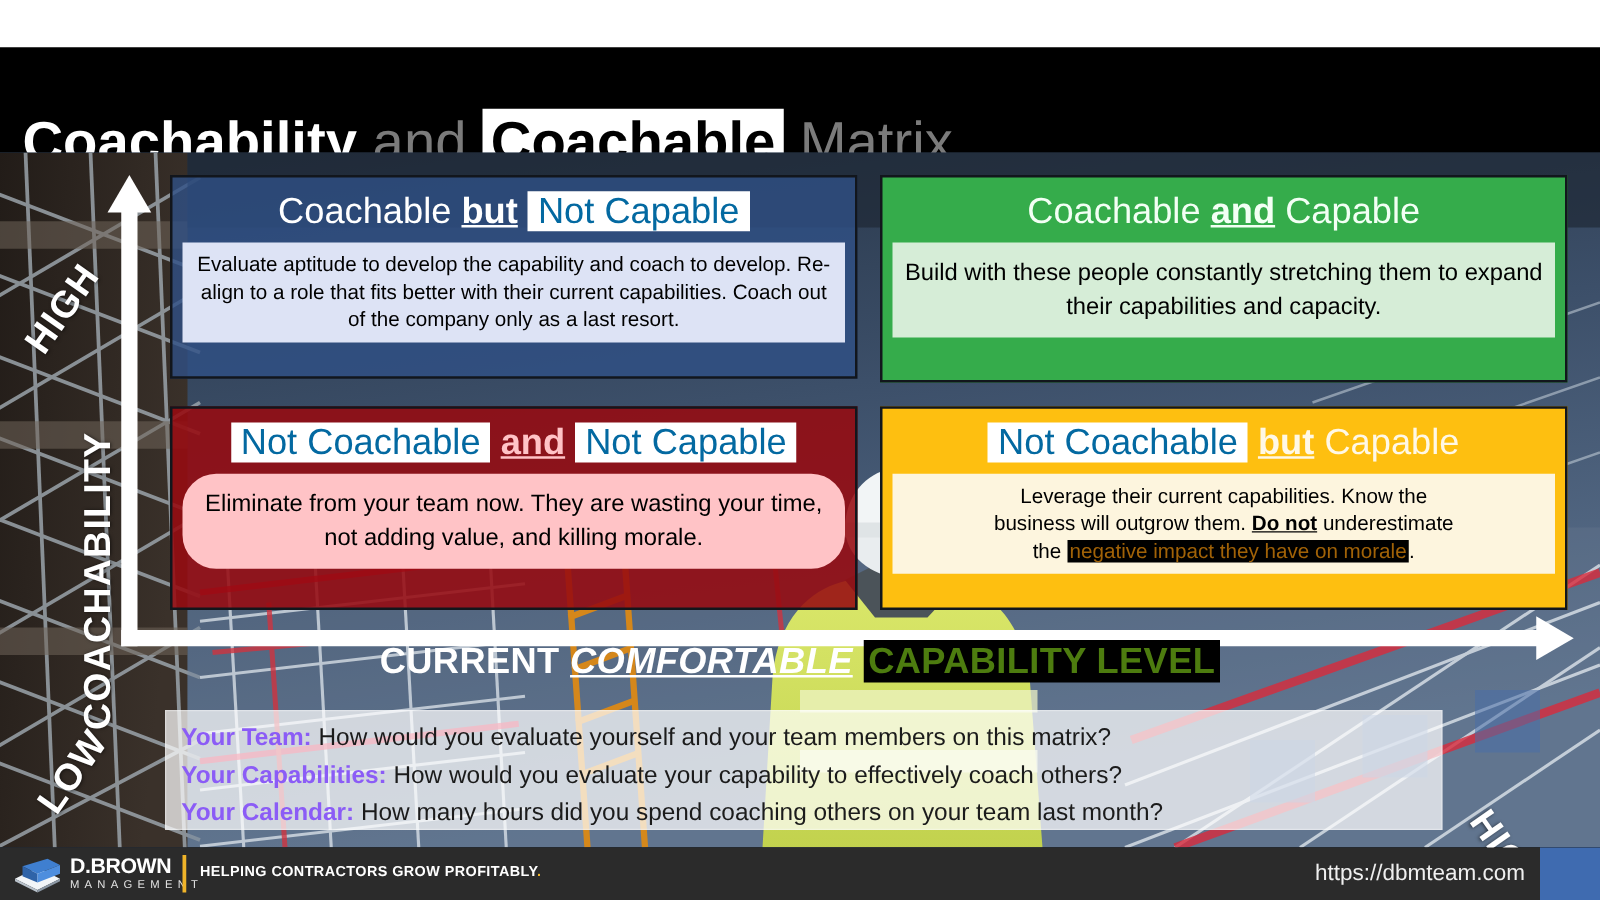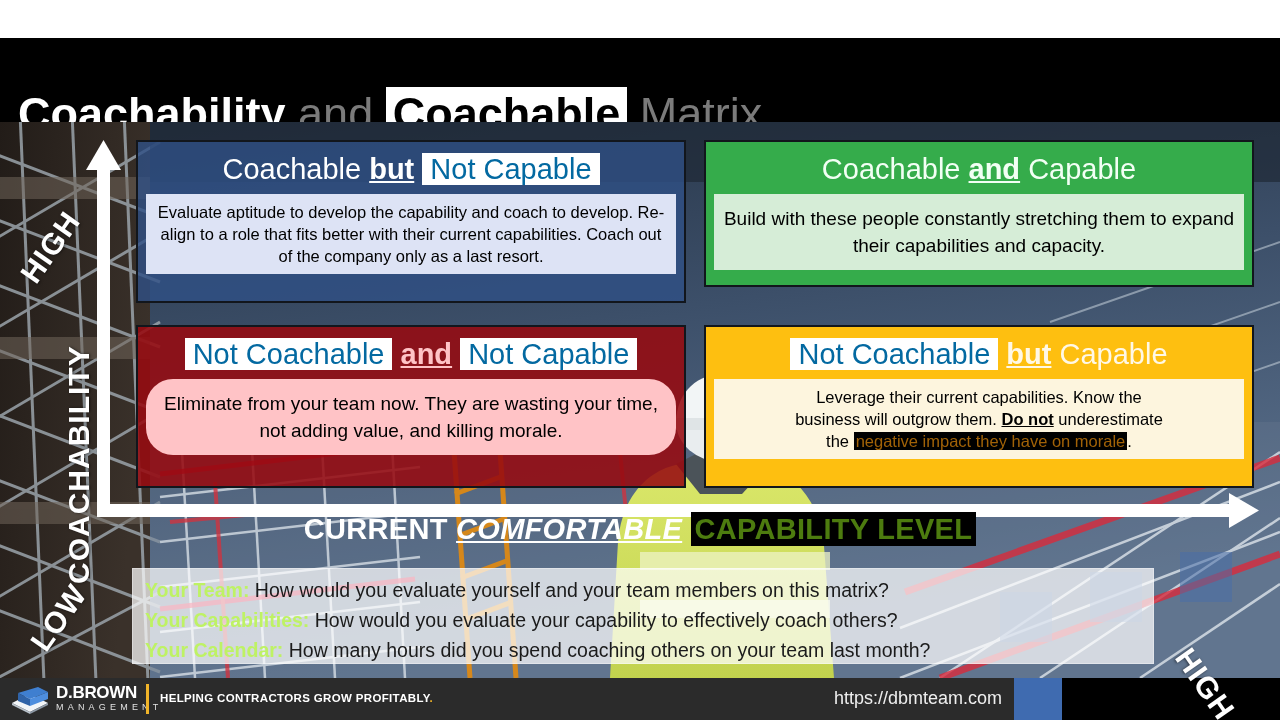--- a/index.html
+++ b/index.html
@@ -65,21 +65,21 @@
     font-size:16.5px; line-height:22px; color:#000; text-align:center;
   }
   .u { text-decoration:underline; font-weight:bold; }
   .hl-white { background:#ffffff; color:#0369a1; padding:0 8px; }
   .hl-black { background:#000000; color:#a16207; padding:0 2px; }
 
   #q-tl { left:136px; top:140px; width:550px; height:163px; background:rgba(47,80,134,.80); }
   #q-tl .head { color:#ffffff; }
   #q-tl .body { background:#dde3f5; }
 
-  #q-tr { left:704px; top:140px; width:550px; height:147px; background:#35ac4b; }
+  #q-tr { left:704px; top:140px; width:550px; height:166px; background:#35ac4b; }
   #q-tr .head { color:#f2fff4; }
   #q-tr .body { background:#d6edd7; font-size:19px; line-height:27px; padding:11px 8px; }
 
   #q-bl { left:136px; top:325px; width:550px; height:163px; background:rgba(150,10,16,.88); }
   #q-bl .head { color:#ffffff; }
   #q-bl .body { background:#ffc3c6; font-size:19px; line-height:27px; padding:11px 8px;border-radius:27px; }
 
   #q-br { left:704px; top:325px; width:550px; height:163px; background:#febf10; }
   #q-br .head { color:#fff8e6; }
   #q-br .body { background:#fdf5de; }
@@ -94,25 +94,25 @@
   .xcap .blk { background:#000000; color:#4d7c0f; padding:1px 4px;margin-top:48px; }
 
   
   .qbox {
     position:absolute; left:132px; top:568px; width:1022px; height:96px;
     background:rgba(255,255,255,.72);
     border:1px solid rgba(255,255,255,.35);
     padding:6px 12px 0 12px;
   }
   .qline { font-size:19.5px; line-height:30px; color:#1b1b1b; white-space:nowrap; }
-  .qline b { color:#bef264; }
+  .qline b { color:#8b5cf6; }
 
   
   .footer {
-    position:absolute; left:0; top:678px; width:1062px; height:42px;
+    position:absolute; left:0; top:678px; width:1280px; height:42px;
     background:#2b2b2b;
   }
   .footer-blue { position:absolute; right:0; top:0; width:48px; height:42px; background:#3f6bb0; }
   .logo-mark { position:absolute; left:8px; top:5px; width:44px; height:32px; }
   .logo-txt { position:absolute; left:56px; top:6px; color:#ffffff; }
   .logo-txt .l1 { font-size:17px; font-weight:bold; letter-spacing:-.3px; line-height:17px; }
   .logo-txt .l2 { font-size:9px; letter-spacing:4.2px; line-height:12px; color:#e2e2e2; }
   .footer-div { position:absolute; left:146px; top:6px; width:3px; height:30px; background:#f0b429; }
   .tagline { position:absolute; left:160px; top:14px; font-size:11.5px; font-weight:bold; letter-spacing:.35px; color:#ffffff; }
   .tagline .dot { color:#f0b429; }

